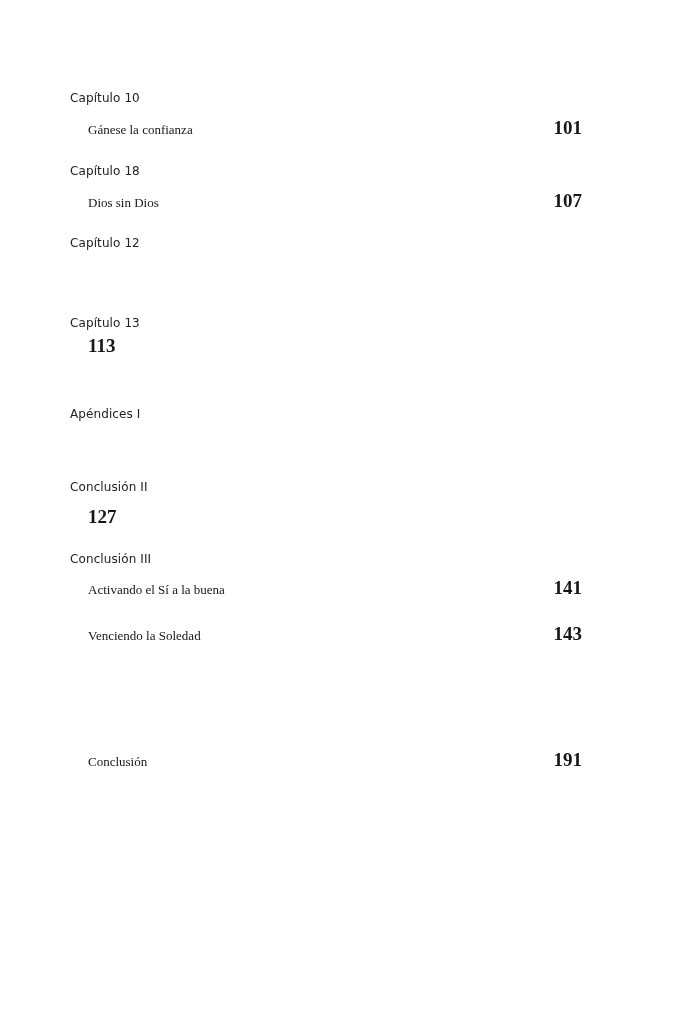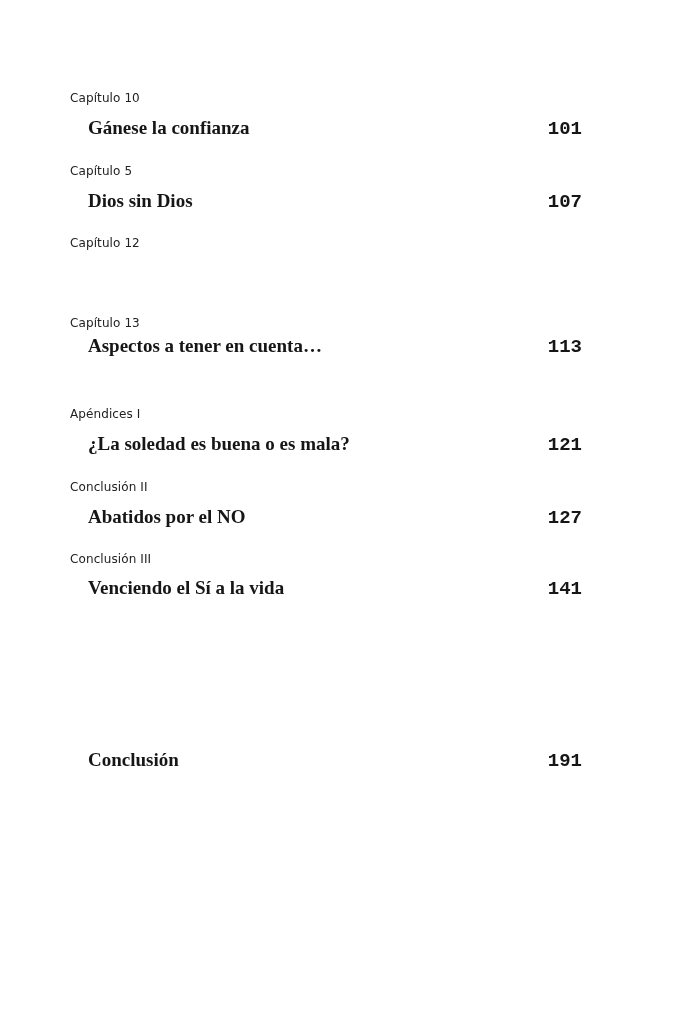--- a/index.html
+++ b/index.html
@@ -34,74 +34,71 @@
       position: absolute;
       left: 88px;
       width: 494px;
       height: 26px;
       display: flex;
       justify-content: space-between;
       align-items: baseline;
     }
     .title {
       font-family: "Liberation Serif", "DejaVu Serif", serif;
-      font-size: 19px;
+      font-size: 13px;
       line-height: 26px;
       color: #161616;
-      font-weight: bold;
     }
     .page {
-      font-family: Liberation Mono, monospace;
+      font-family: Liberation Serif, serif;
       font-size: 19px;
       font-weight: bold;
       line-height: 26px;
       color: #161616;
     }
   </style>
 </head>
 <body>
 
 <div class="toc">
 
   <div class="label" style="top:91px">Capítulo 10</div>
   <div class="entry" style="top:115px">
     <span class="title">Gánese la confianza</span>
     <span class="page">101</span>
   </div>
 
-  <div class="label" style="top:164px">Capítulo 5</div>
+  <div class="label" style="top:164px">Capítulo 18</div>
   <div class="entry" style="top:188px">
     <span class="title">Dios sin Dios</span>
     <span class="page">107</span>
   </div>
 
   <div class="label" style="top:236px">Capítulo 12</div>
 
   <div class="label" style="top:316px">Capítulo 13</div>
   <div class="entry" style="top:333px">
-    <span class="title">Aspectos a tener en cuenta…</span>
     <span class="page">113</span>
   </div>
 
   <div class="label" style="top:407px">Apéndices I</div>
-  <div class="entry" style="top:431px">
-    <span class="title">¿La soledad es buena o es mala?</span>
-    <span class="page">121</span>
-  </div>
 
   <div class="label" style="top:480px">Conclusión II</div>
   <div class="entry" style="top:504px">
-    <span class="title">Abatidos por el NO</span>
     <span class="page">127</span>
   </div>
 
   <div class="label" style="top:552px">Conclusión III</div>
   <div class="entry" style="top:575px">
-    <span class="title">Venciendo el Sí a la vida</span>
+    <span class="title">Activando el Sí a la buena</span>
     <span class="page">141</span>
+  </div>
+  <div class="entry" style="top:621px">
+    <span class="title">Venciendo la Soledad</span>
+    <span class="page">143</span>
   </div>
 
   <div class="entry" style="top:747px">
     <span class="title">Conclusión</span>
     <span class="page">191</span>
   </div>
 
 </div>
 
 </body></html>

